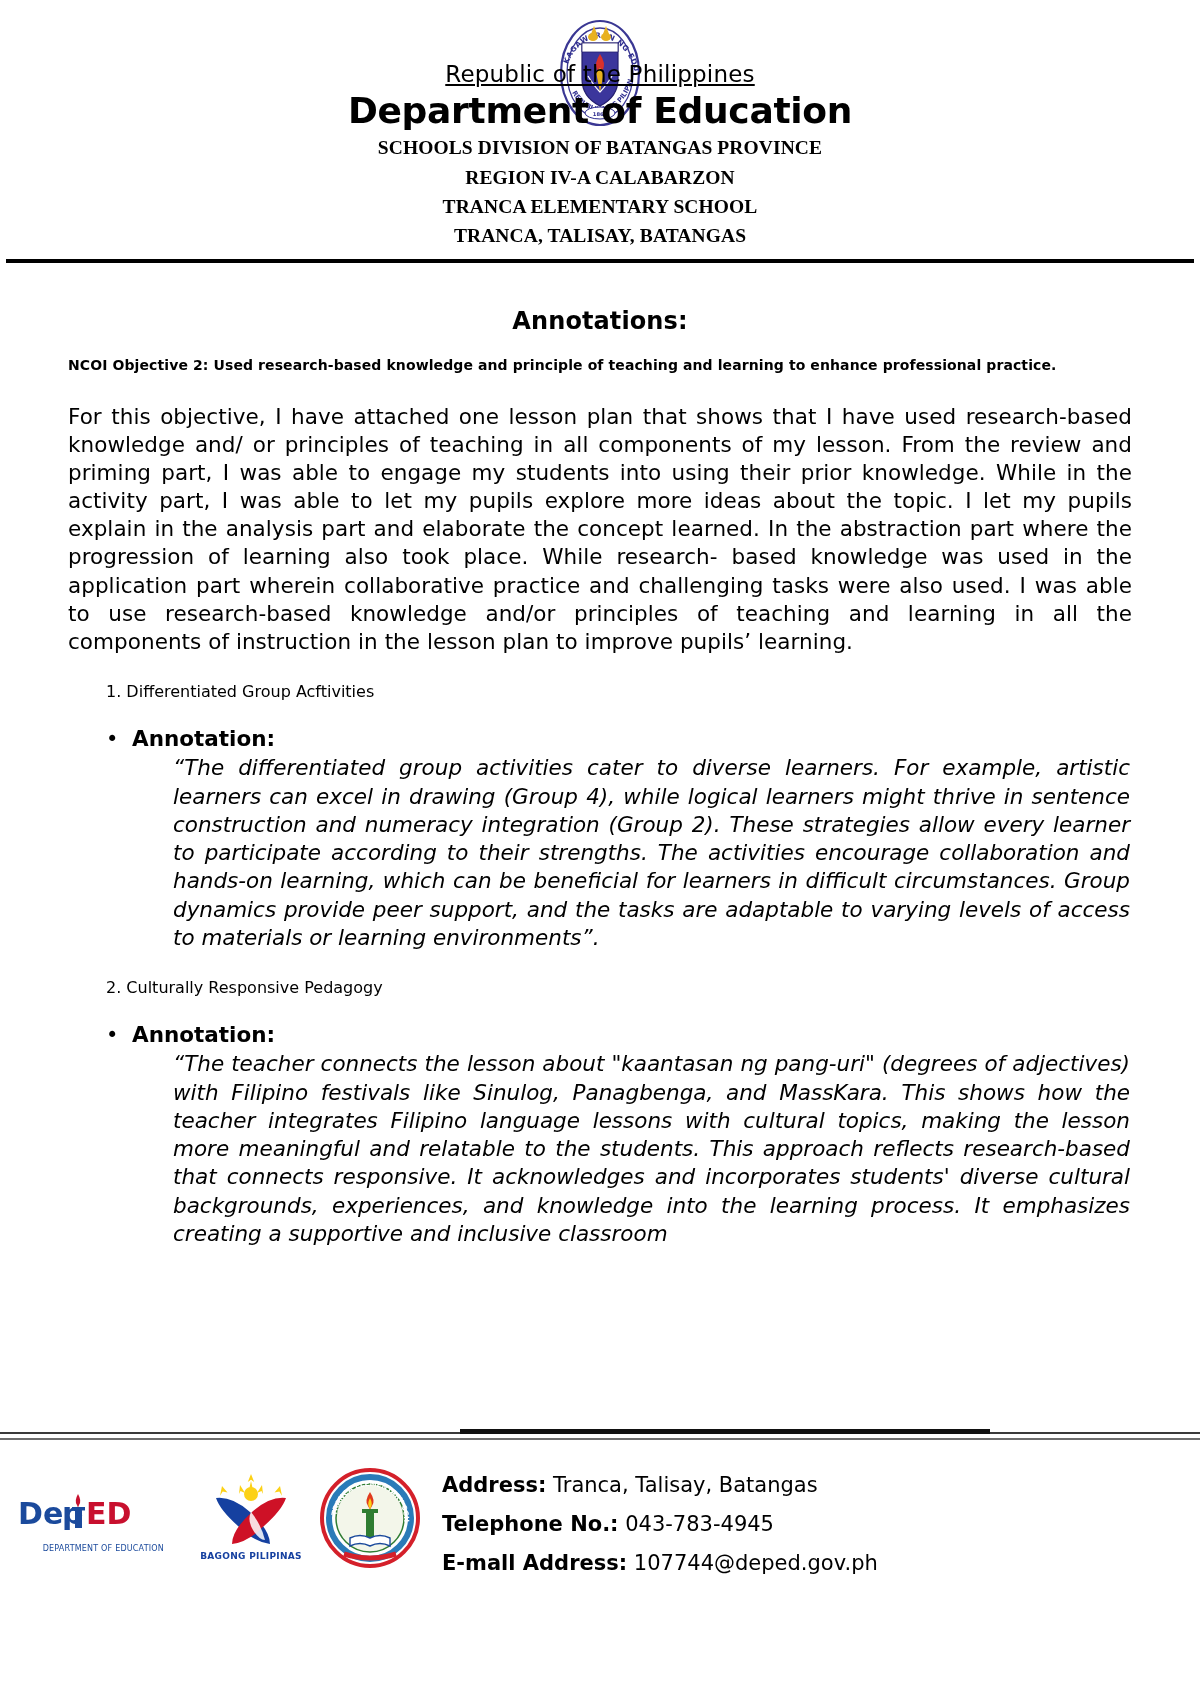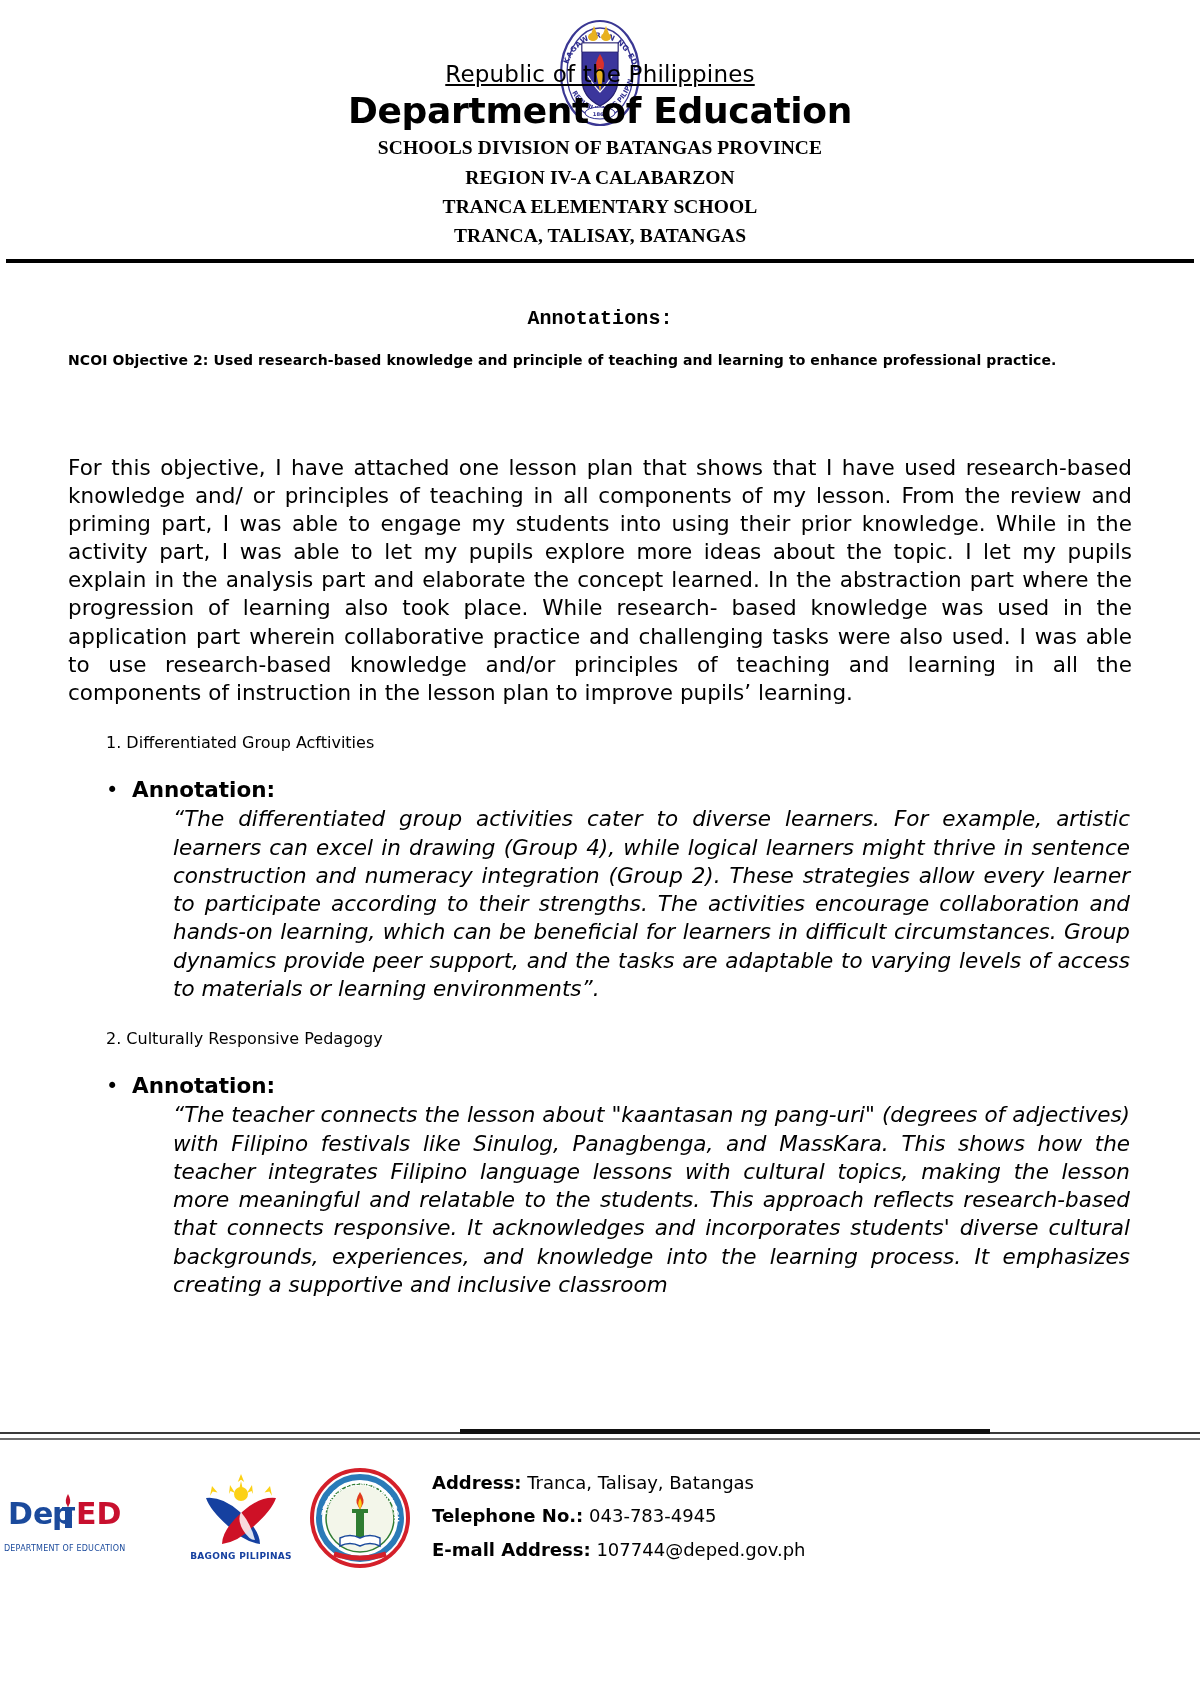--- a/index.html
+++ b/index.html
@@ -33,30 +33,30 @@
     letter-spacing:.1px; margin-top:3px;
   }
   .rule-top {
     margin:10px 6px 0 6px; height:0;
     border-top:4px solid #000;
   }
 
   
   .page { padding:0 68px 0 68px; }
   .annot-title {
-    text-align:center; font-weight:bold; font-size:20px;
-    margin-top:44px; letter-spacing:.1px;font-family:Liberation Mono, monospace;
+    text-align:center; font-weight:bold; font-size:24px;
+    margin-top:44px; letter-spacing:.1px;
   }
   .obj-head {
     font-weight:bold; font-size:14px; line-height:1.33;
     margin-top:21px; letter-spacing:.1px;
   }
   .body-para {
     text-align:justify; font-size:21.5px; line-height:1.31;
-    margin-top:84px; letter-spacing:.05px;
+    margin-top:28px; letter-spacing:.05px;
   }
   .num-head {
     font-weight:normal; font-size:16px;
     margin-top:26px; padding-left:38px;
   }
   .bullet-row {
     display:flex; margin-top:25px; padding-left:38px;
   }
   .bullet-dot {
     width:26px; flex:0 0 26px; font-size:21px; line-height:1.25;
@@ -81,33 +81,33 @@
     border-top:2px solid #6d6d6d;
   }
   .rule-bot-cap {
     position:absolute; left:460px; right:210px; top:11px;
     border-top:5px solid #111;
   }
   .footer-inner {
     position:absolute; top:38px; left:0; right:0;
     display:flex; align-items:flex-start;
   }
-  .logo-deped { width:150px; margin-left:4px; margin-top:30px; text-align:left; }
+  .logo-deped { width:150px; margin-left:14px; margin-top:30px; text-align:right; }
   .logo-bp { width:110px; margin-left:32px; margin-top:16px; text-align:center; }
   .logo-school { width:100px; margin-left:14px; margin-top:12px; }
   .bp-caption {
     font-size:9px; font-weight:bold; color:#1540a0;
     letter-spacing:.3px; margin-top:1px;
   }
   .deped-caption {
     font-size:8px; color:#1b4a9c; letter-spacing:.2px; margin-top:2px;
   }
   .addr {
     margin-left:22px; margin-top:10px;
-    font-size:18px; line-height:1.85;
+    font-size:21px; line-height:1.85;
   }
   .addr b { font-weight:bold; }
   .addr .val { font-weight:normal; }
 </style>
 </head>
 <body>
 
 <div class="header">
 
   <div class="seal-wrap">

